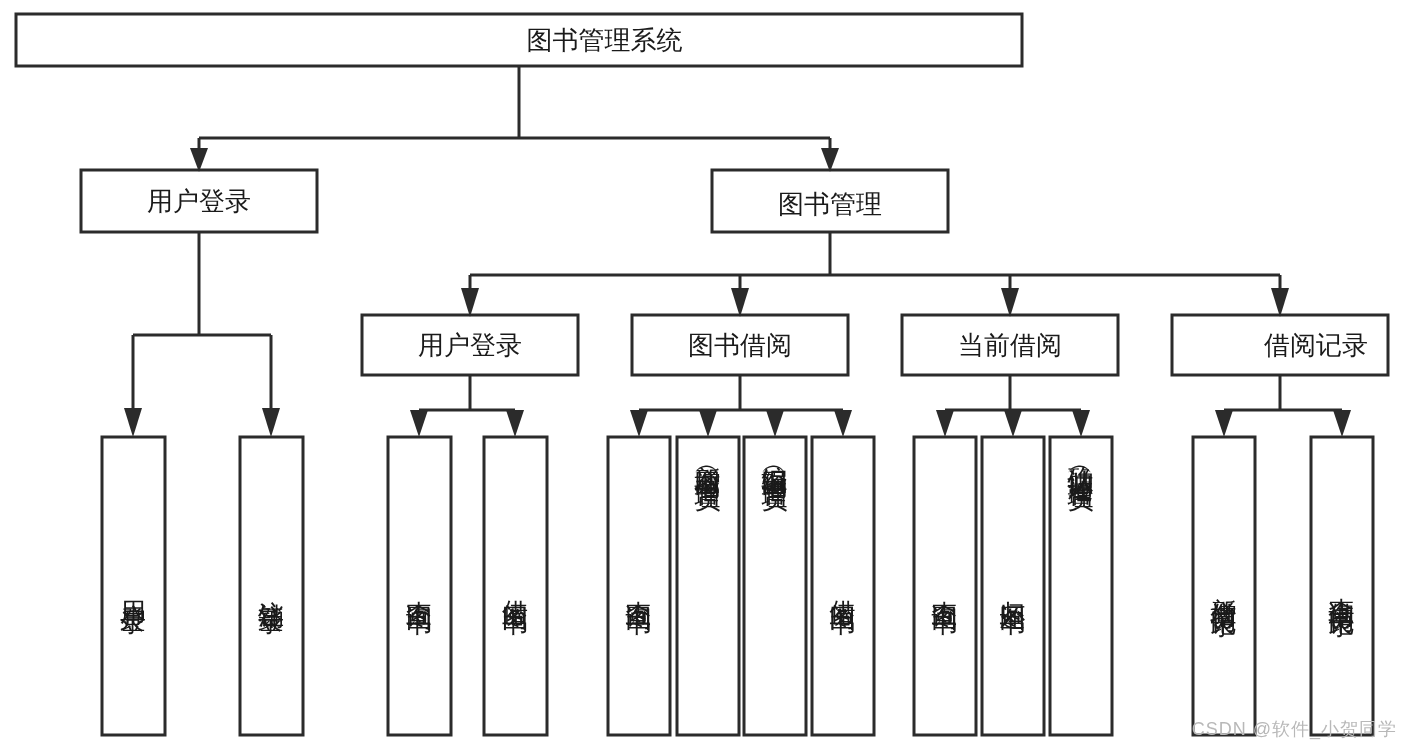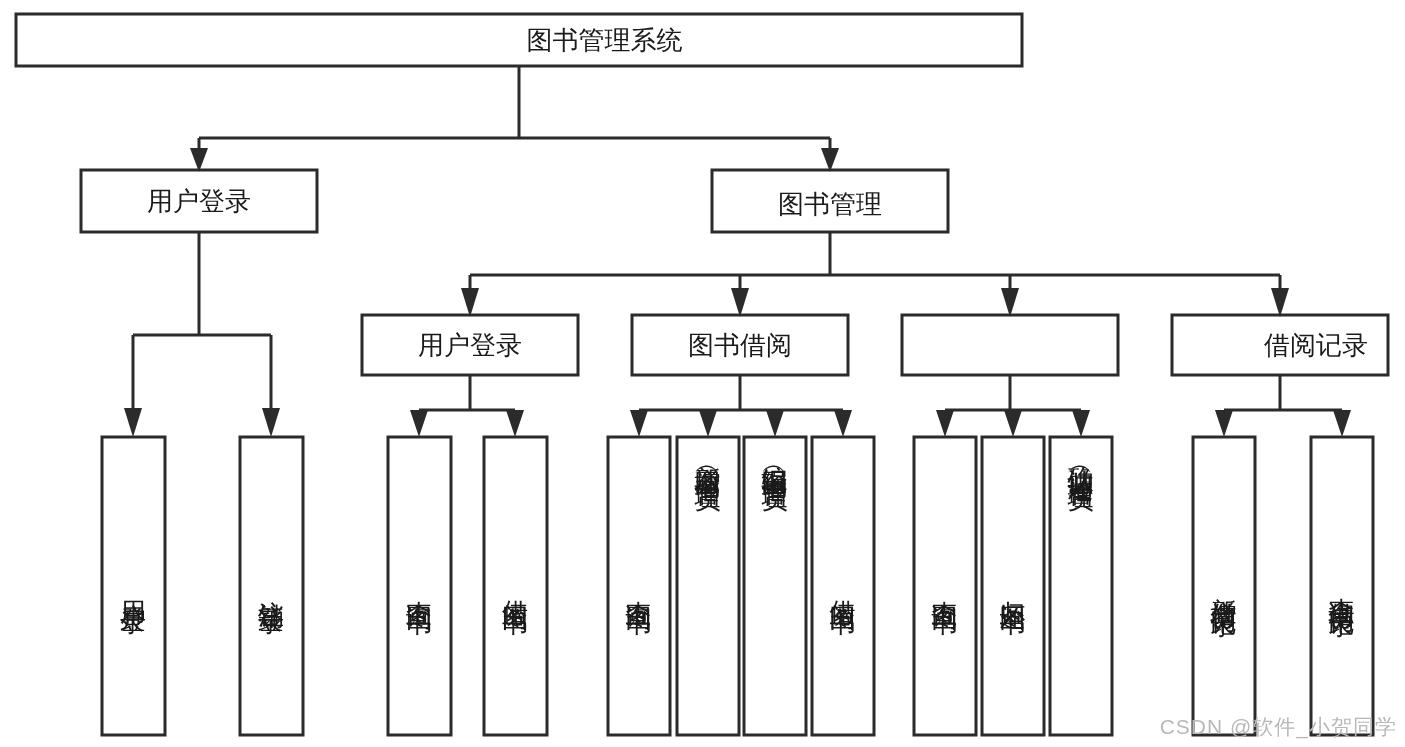--- a/index.html
+++ b/index.html
@@ -33,21 +33,21 @@
   }
   .hlabel{
     position:absolute;
     display:flex;align-items:center;justify-content:center;
     font-family:"Liberation Sans","DejaVu Sans",sans-serif;
     font-size:26px;color:#1a1a1a;white-space:nowrap;pointer-events:none;
   }
   #watermark{
     position:absolute;right:8px;bottom:6px;
     font-family:"Liberation Sans","DejaVu Sans",sans-serif;
-    font-size:21px;color:#b8b8b8;letter-spacing:1px;
+    font-size:18px;color:#b8b8b8;letter-spacing:1px;
     pointer-events:none;user-select:none;
   }
 </style>
 </head>
 <body>
 
 <div id="diagram-root">
 
   <svg id="tree-svg" viewBox="0 0 1405 747">
     <defs></defs>
@@ -131,20 +131,21 @@
     <polygon class="arrow-head" points="1342,437 1333,410 1351,410"></polygon>
   </svg>
 
   <div class="hlabel" style="left:12px;top:14px;width:1185px;height:52px;">图书管理系统</div>
 
   <div class="hlabel" style="left:81px;top:170px;width:236px;height:62px;">用户登录</div>
   <div class="hlabel" style="left:712px;top:170px;width:236px;height:68px;">图书管理</div>
 
   <div class="hlabel" style="left:362px;top:315px;width:216px;height:60px;">用户登录</div>
   <div class="hlabel" style="left:632px;top:315px;width:216px;height:60px;">图书借阅</div>
+  <div class="hlabel" style="left:902px;top:315px;width:216px;height:60px;">当前借阅</div>
   <div class="hlabel" style="left:1208px;top:315px;width:216px;height:60px;">借阅记录</div>
 
   <div class="vlabel-wrap" style="left:102px;top:437px;width:63px;height:298px;align-items:center;">
     <span class="vlabel">用户登录</span>
   </div>
   <div class="vlabel-wrap" style="left:240px;top:437px;width:63px;height:298px;align-items:center;">
     <span class="vlabel">注销登录</span>
   </div>
 
   <div class="vlabel-wrap" style="left:388px;top:437px;width:63px;height:298px;align-items:center;">

